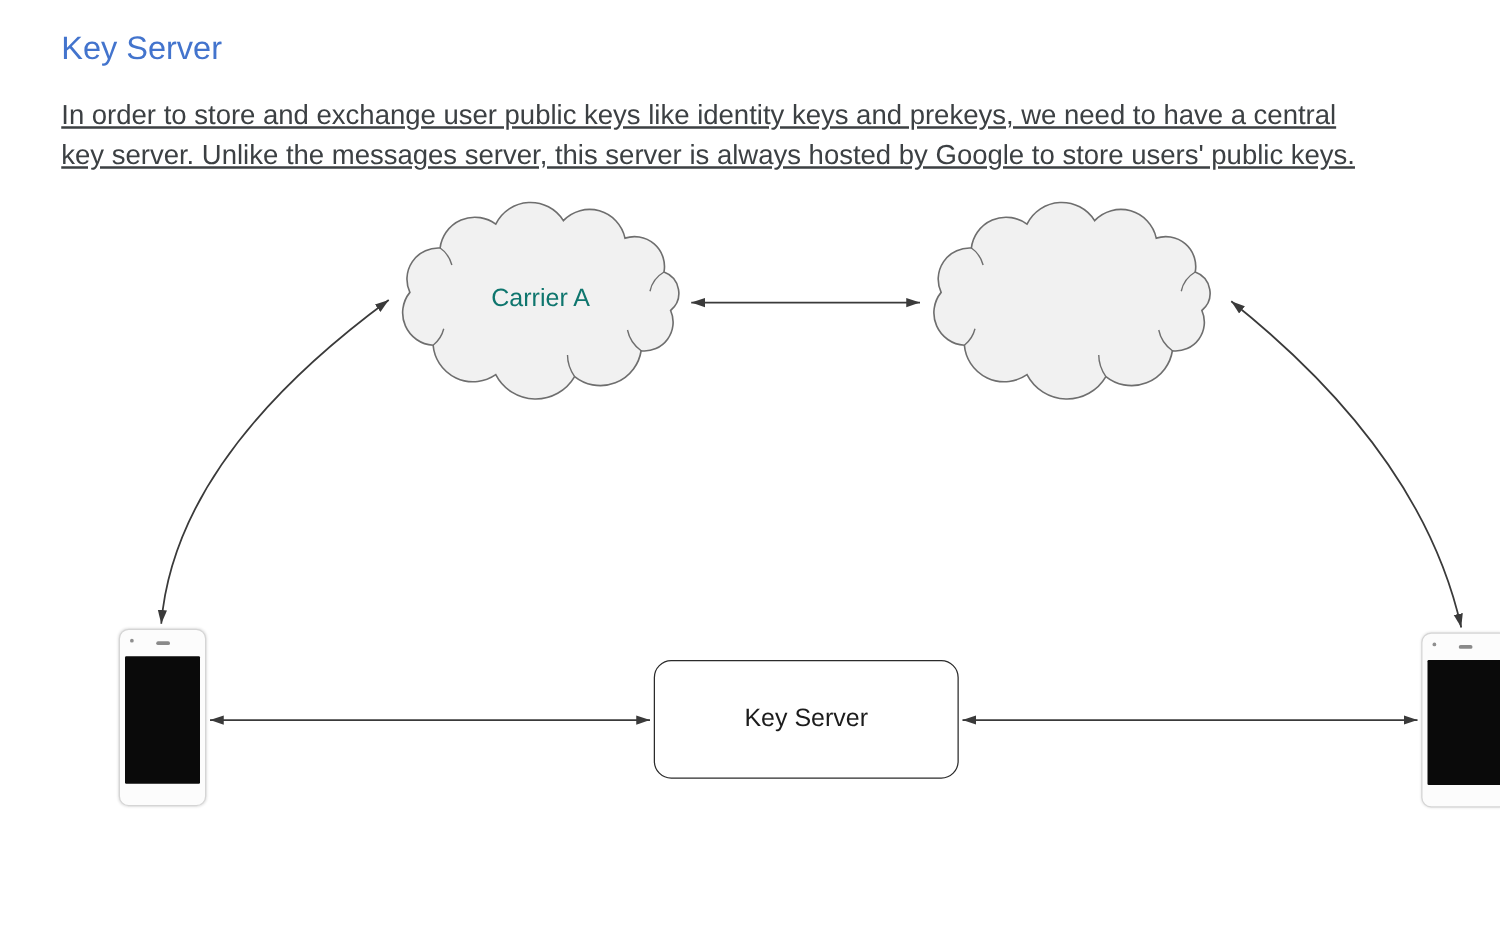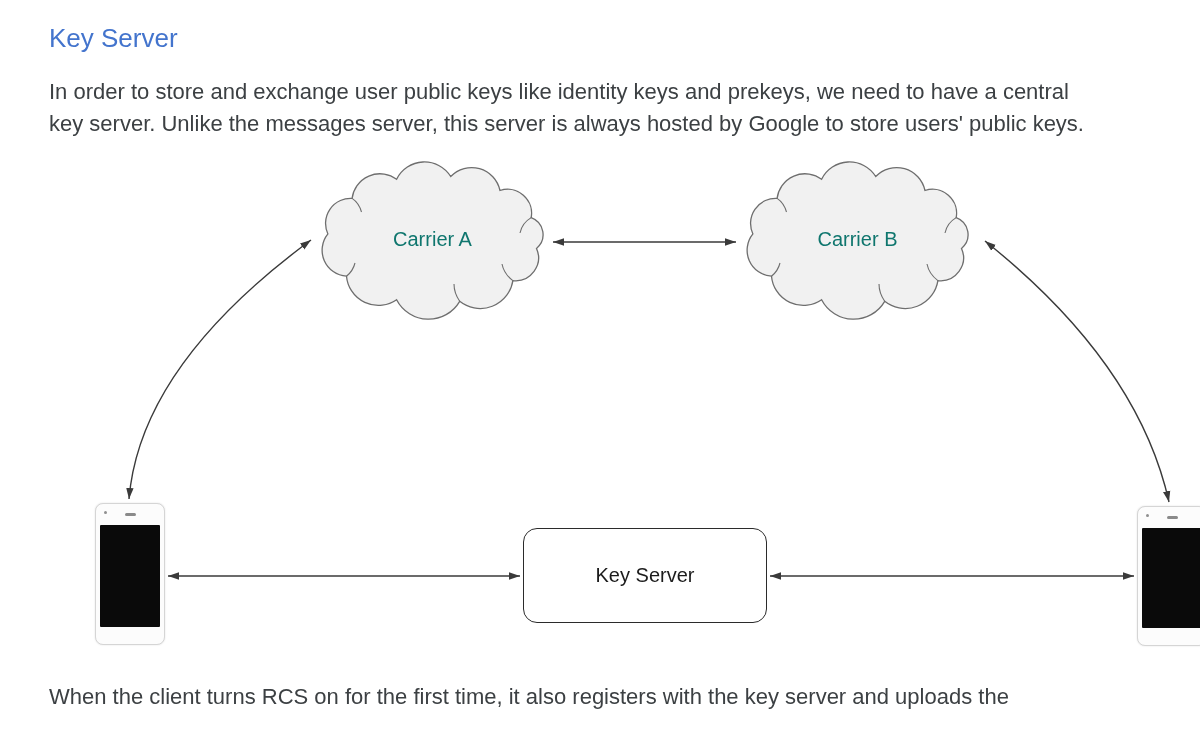--- a/index.html
+++ b/index.html
@@ -22,20 +22,21 @@
     color: #4374cd;
   }
   .body-text {
     font-size: 22px;
     line-height: 32px;
     color: #3c4043;
   }
   .intro {
     margin: 22px 16px 0 0;
     max-width: 1040px;
+    text-decoration: underline;
   }
   .footer-p {
     margin: 8px 0 0 0;
     max-width: 1130px;
   }
   .diagram {
     position: relative;
     width: 1200px;
     height: 520px;
     margin-left: -49px;
@@ -171,35 +172,33 @@
 
       <path d="M 985 88 Q 1138 210 1169 349" fill="none" stroke="#3a3a3a" stroke-width="1.4" marker-start="url(#arrow-start)" marker-end="url(#arrow-end)"></path>
 
       <path d="M 168 423 L 520 423" fill="none" stroke="#3a3a3a" stroke-width="1.4" marker-start="url(#arrow-start)" marker-end="url(#arrow-end)"></path>
 
       <path d="M 770 423 L 1134 423" fill="none" stroke="#3a3a3a" stroke-width="1.4" marker-start="url(#arrow-start)" marker-end="url(#arrow-end)"></path>
     </svg>
 
     <div class="node-label label-carrier-a">Carrier A</div>
 
-    <div class="node-label label-carrier-b">Carrier B</div>
 
     <div class="key-server-box">
       <span>Key Server</span>
     </div>
 
     <div class="phone phone-left">
       <span class="camera-dot"></span>
       <span class="speaker-slit"></span>
       <div class="screen"></div>
     </div>
 
     <div class="phone phone-right">
       <span class="camera-dot"></span>
       <span class="speaker-slit"></span>
       <div class="screen"></div>
     </div>
 
   </div>
 
-  <p class="body-text footer-p">When the client turns RCS on for the first time, it also registers with the key server and uploads the</p>
 
 </div>
 
 </body></html>

